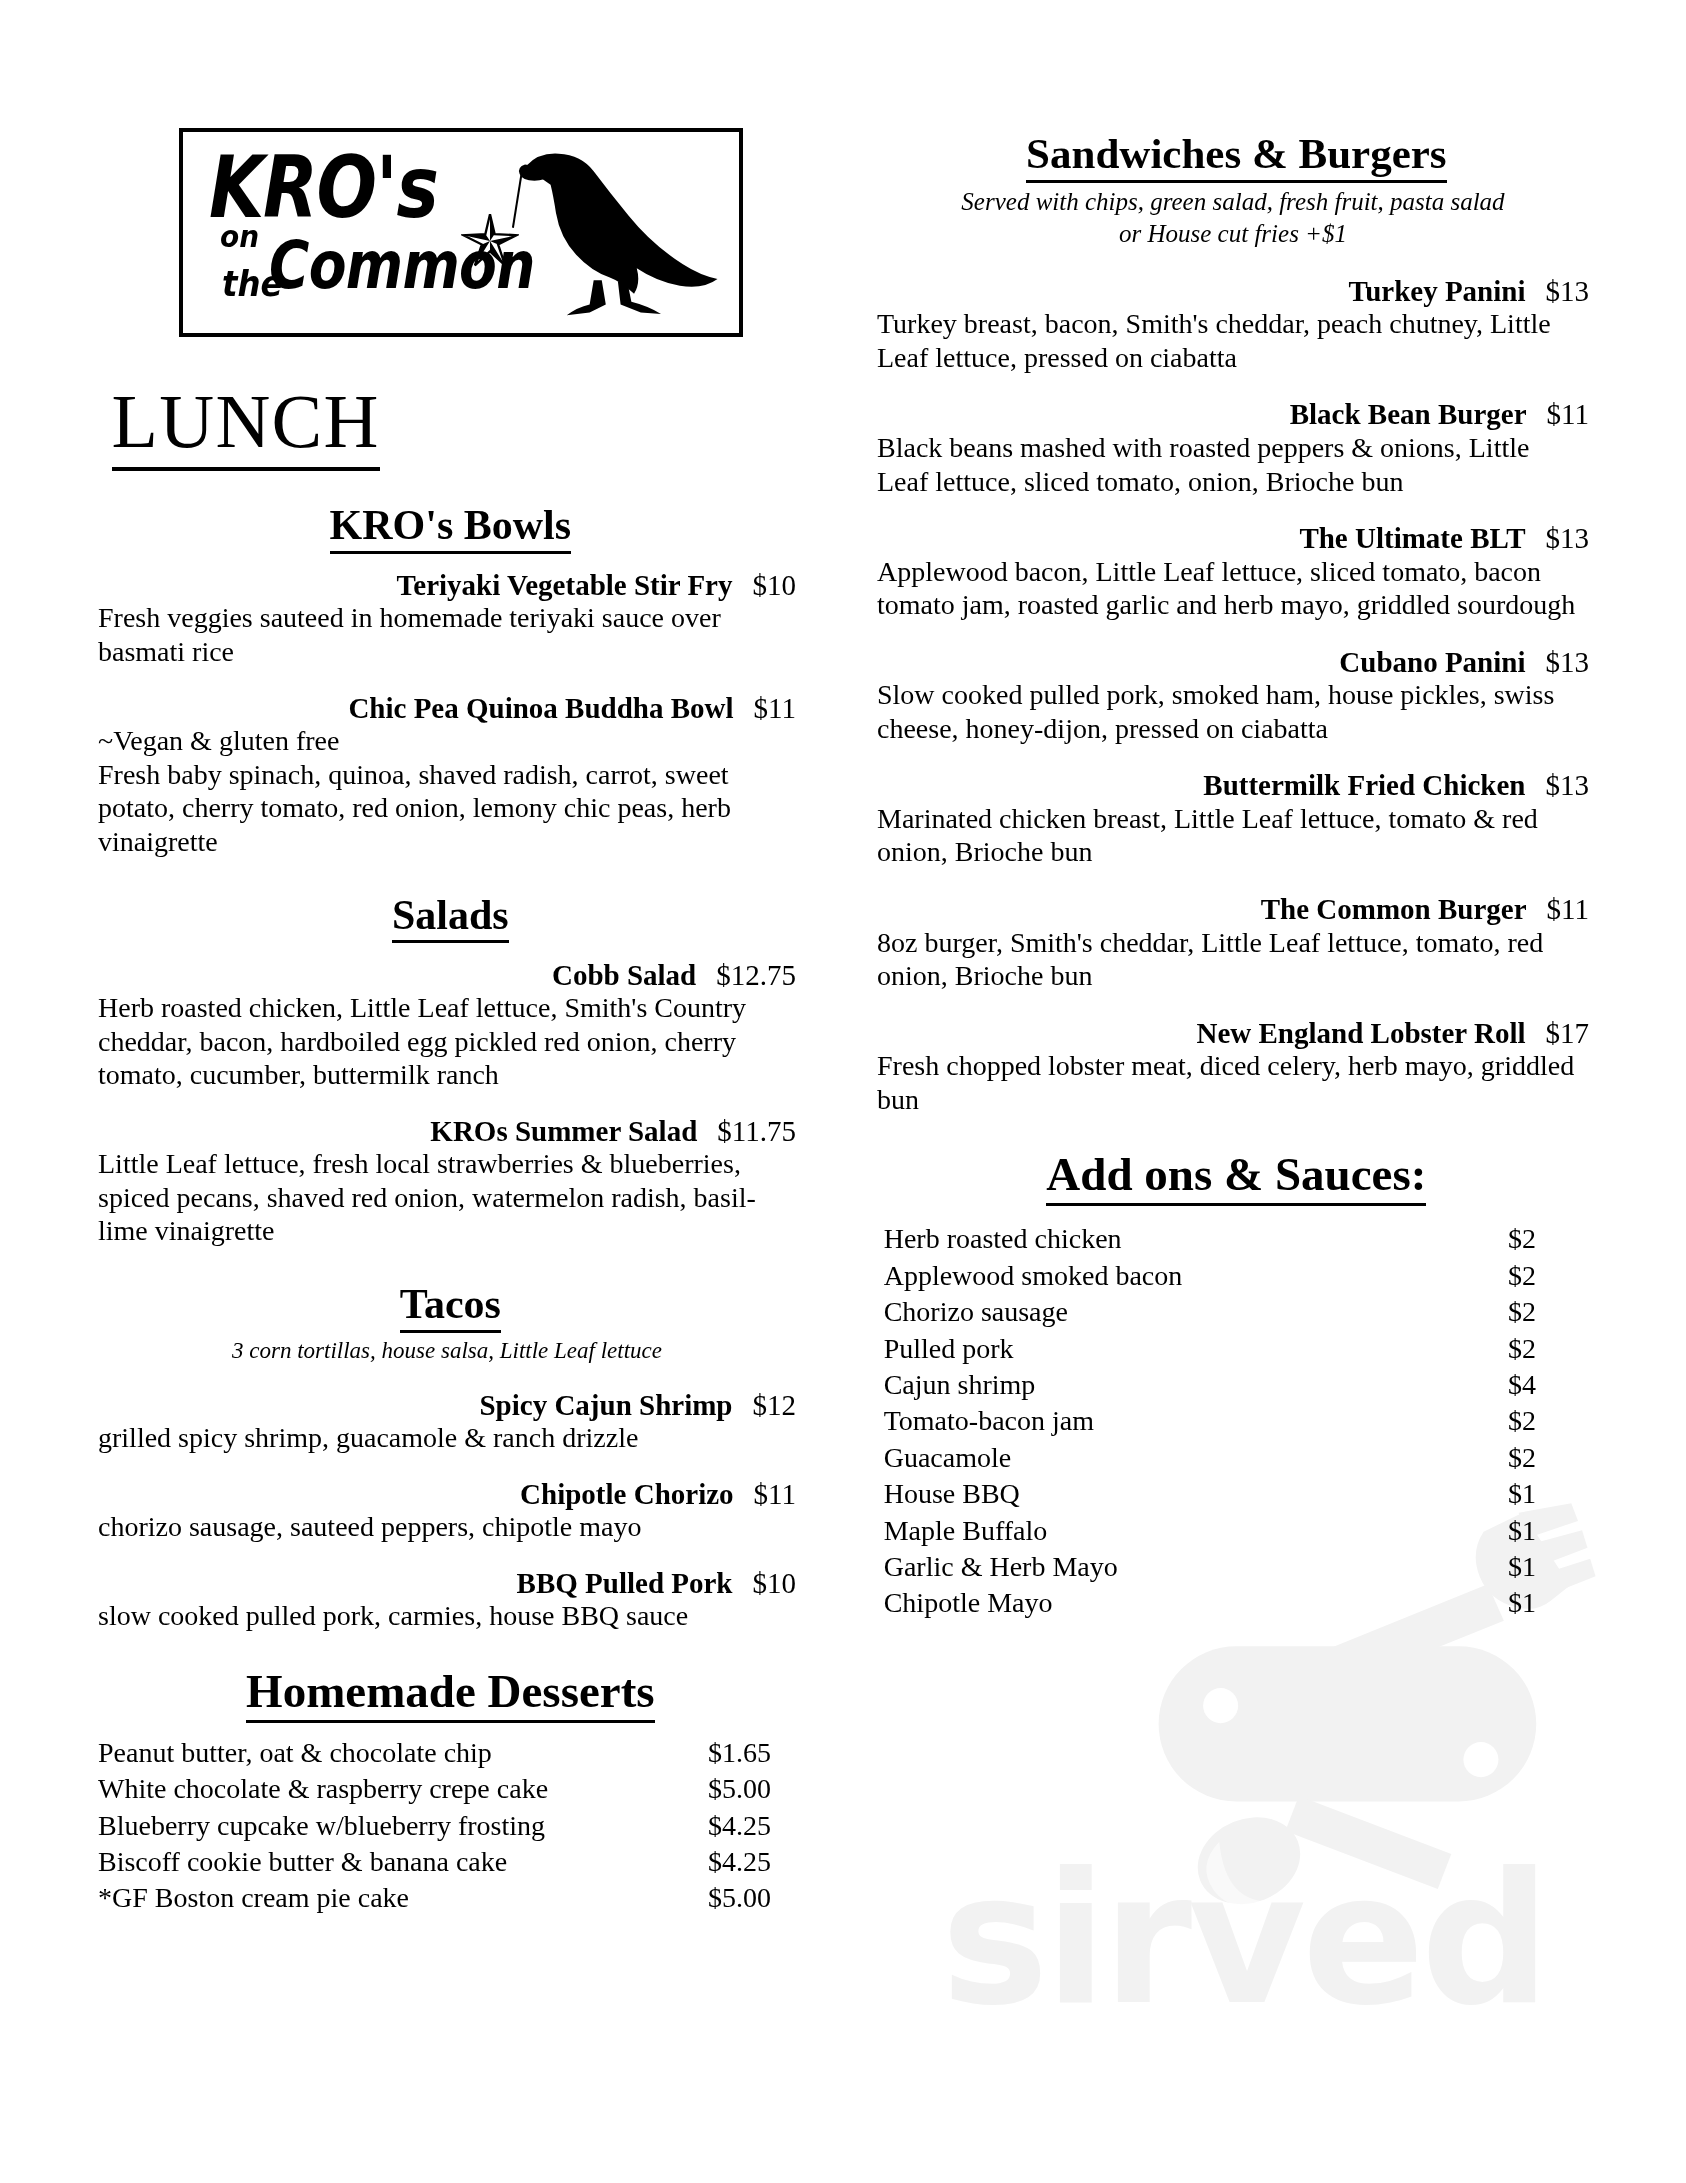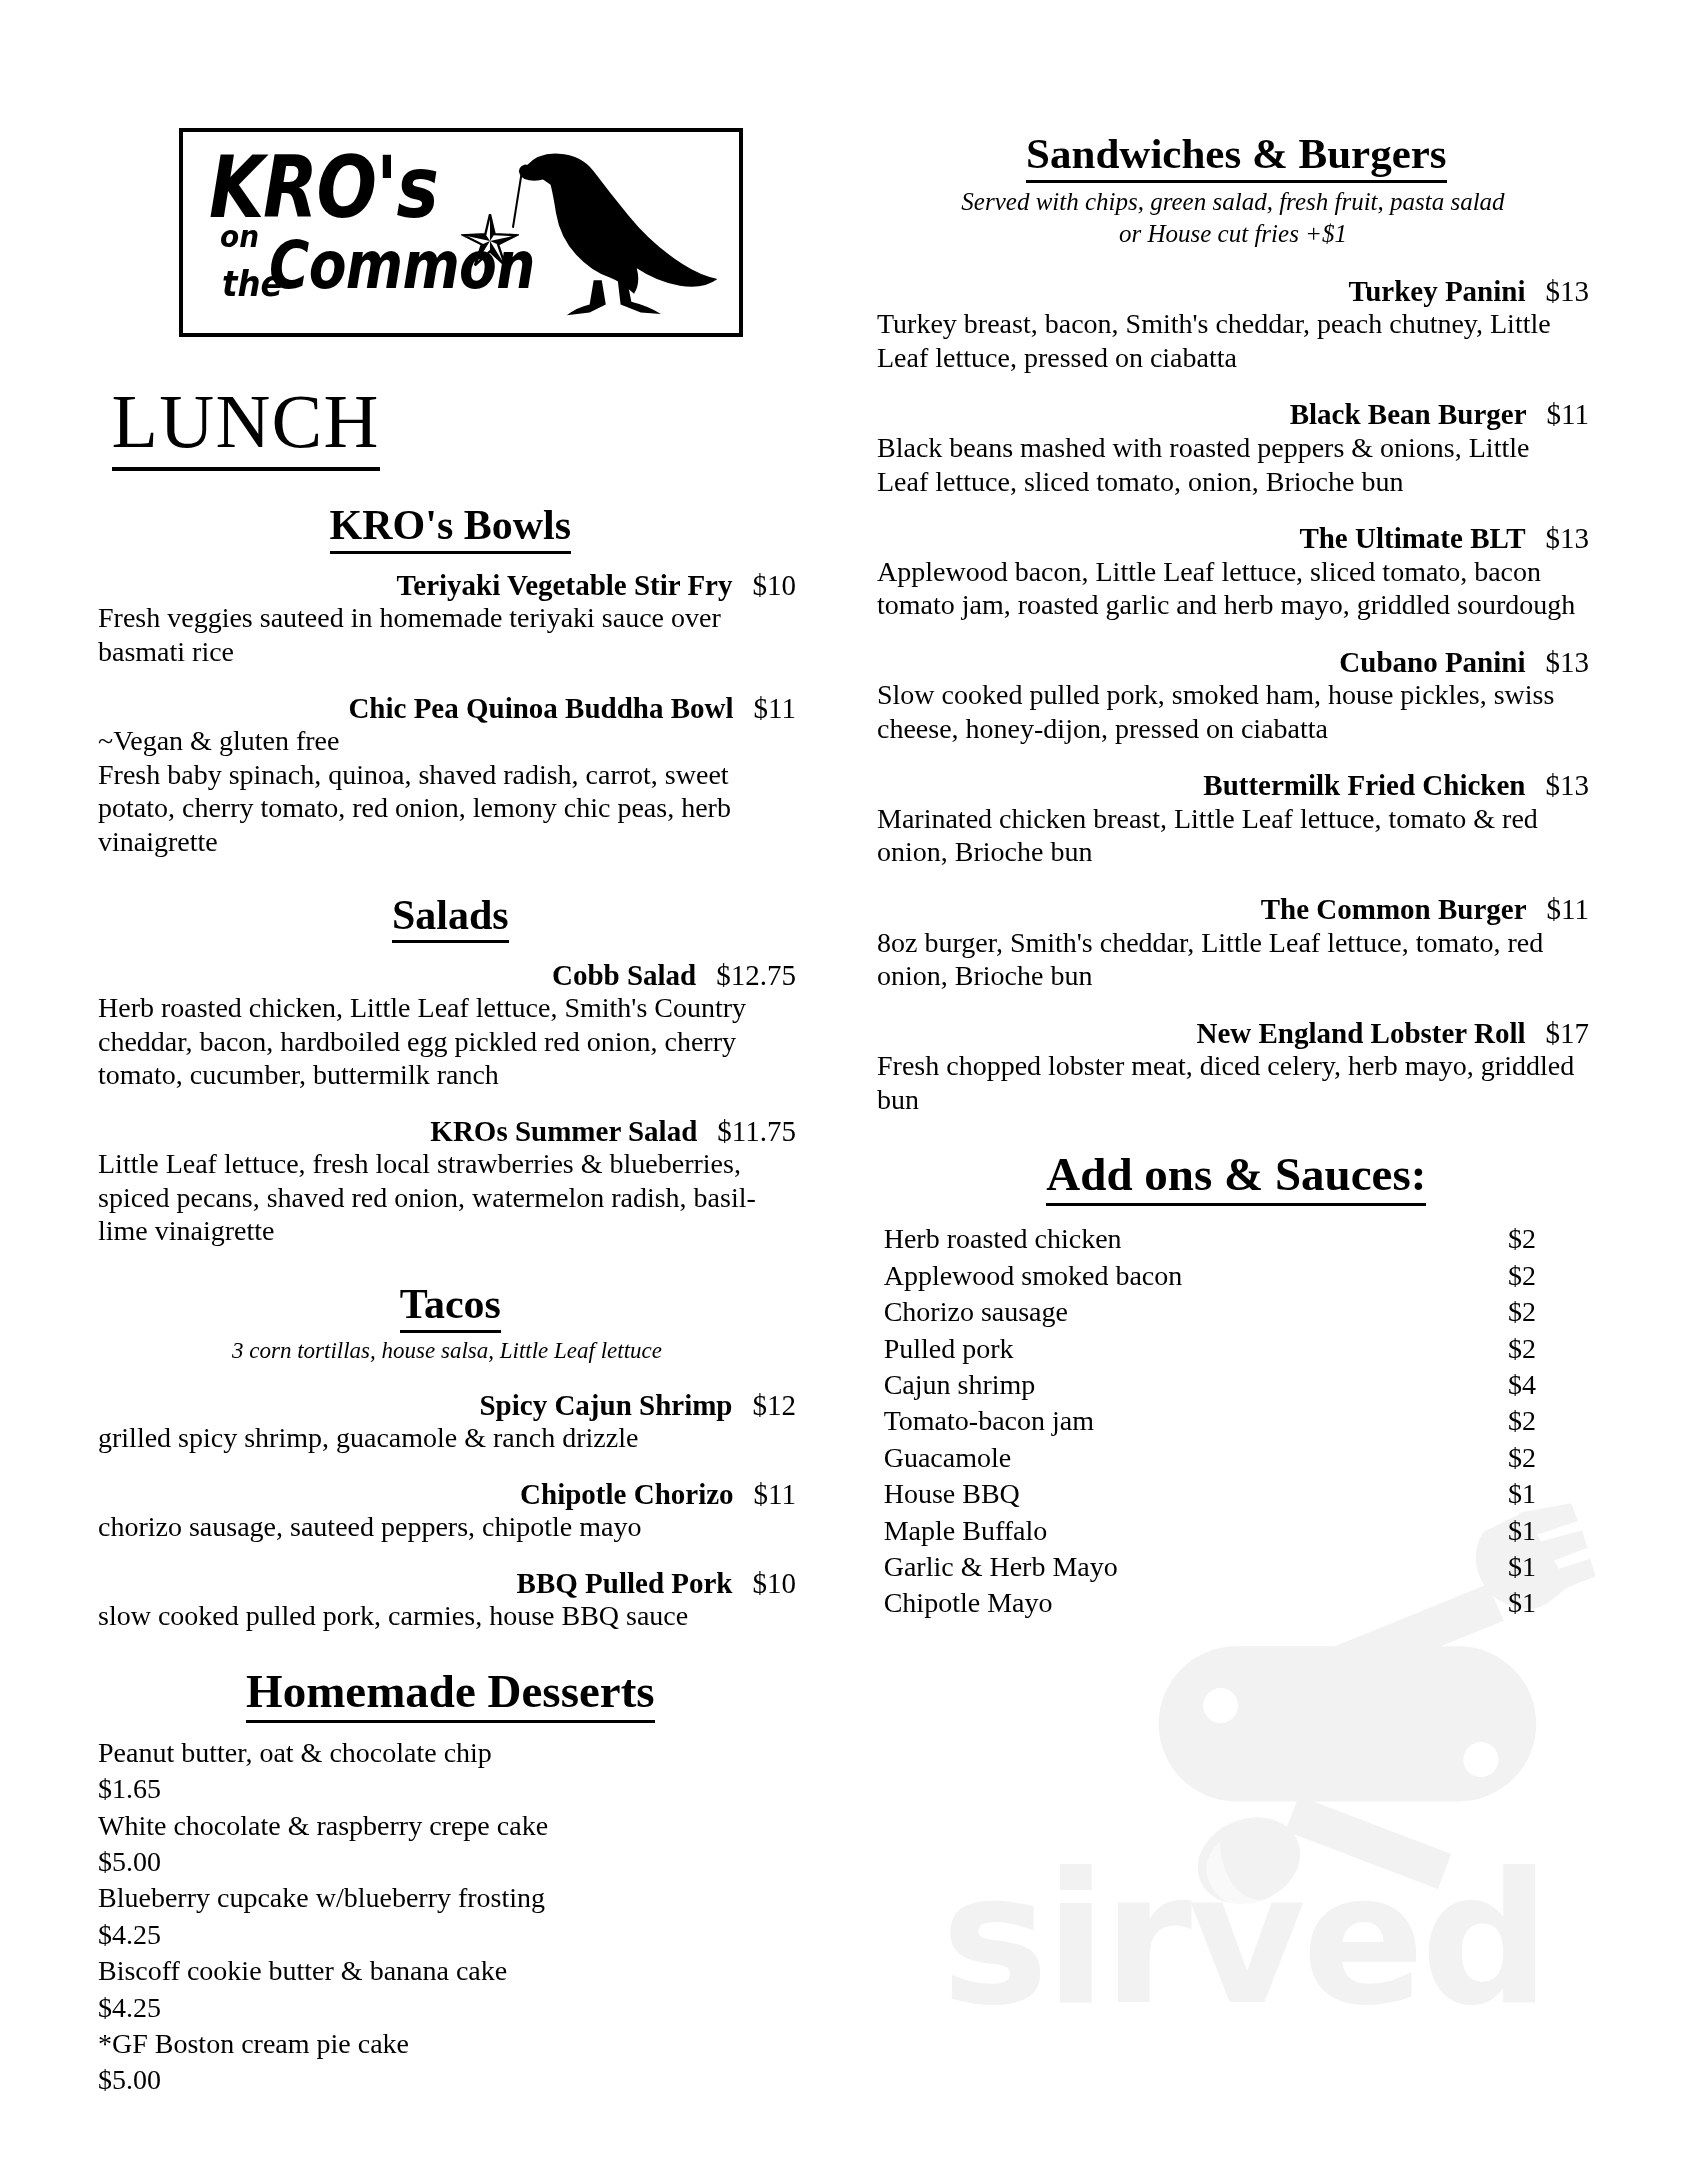--- a/index.html
+++ b/index.html
@@ -232,21 +232,21 @@
   .price-row {
     display: flex;
     align-items: baseline;
     font-size: 28px;
     line-height: 1.30;
   }
   .price-row .pr-label { flex: 1 1 auto; }
   .price-row .pr-price { flex: 0 0 auto; white-space: nowrap; }
 
   .dessert-list { margin-top: 20px; }
-  .dessert-list .price-row { line-height: 1.30; flex-direction: column; }
+  .dessert-list .price-row { line-height: 1.30; }
   .dessert-list .pr-price { min-width: 88px; text-align: left; }
 
   .addons-list { margin-top: 23px; padding-left: 6.7px; }
   .addons-list .price-row { line-height: 1.30; }
   .addons-list .pr-price { min-width: 81px; text-align: left; }
   .gap-md { height: 35px; }
   .gap-lg { height: 45px; }
 </style>
 </head>
 <body>

